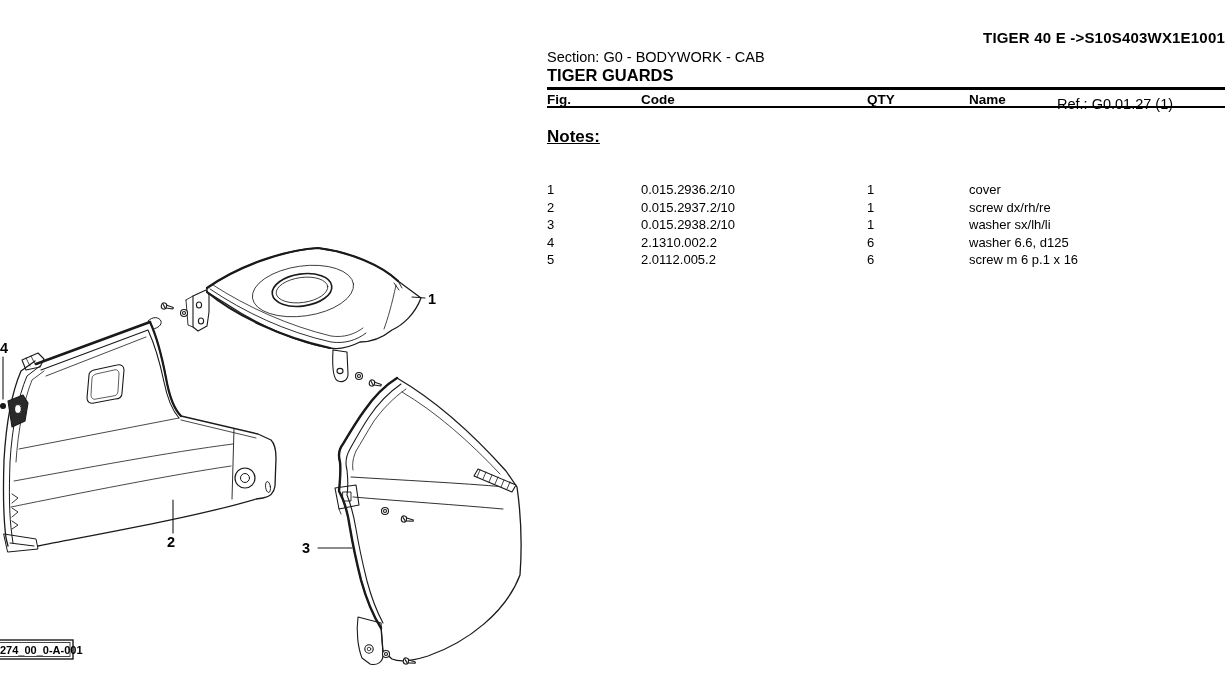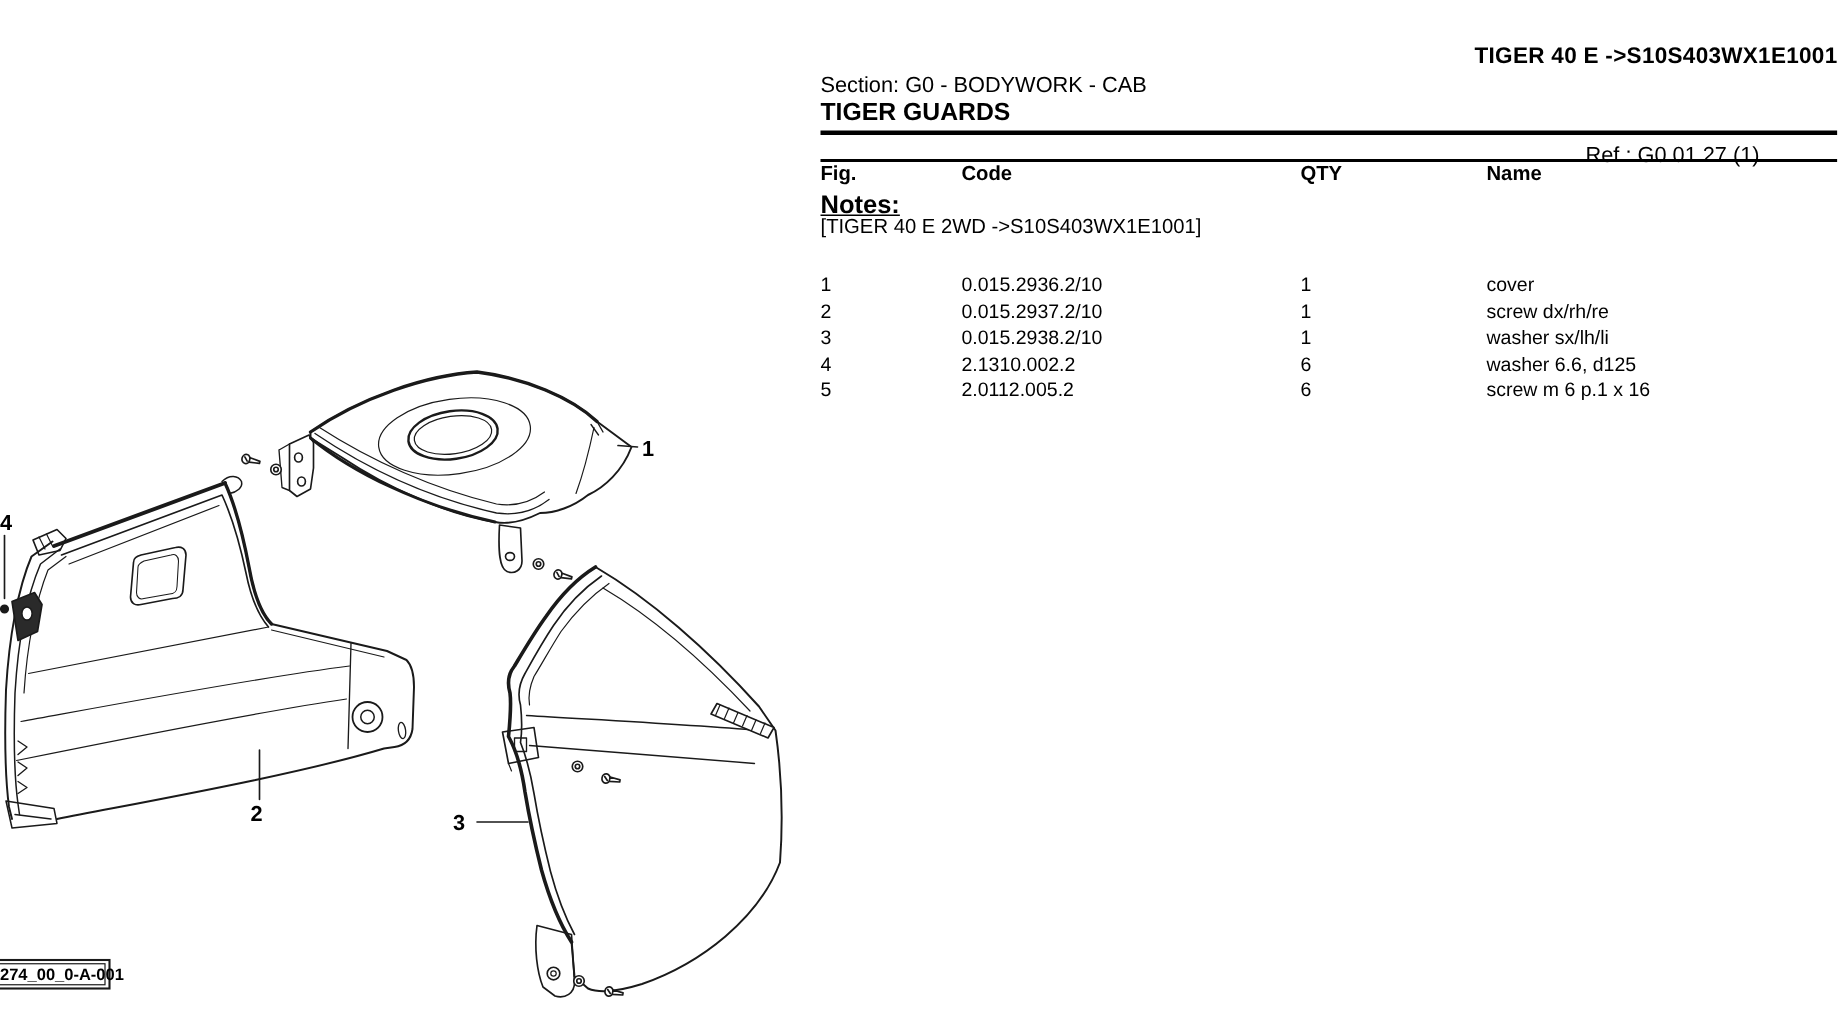--- a/index.html
+++ b/index.html
@@ -10,29 +10,29 @@
     font-family:"Liberation Sans", sans-serif; color:#000;
   }
   .abs { position:absolute;text-align:right; }
   .doc-title { left:547px; top:29px; width:678px; text-align:right;
     font-size:15px; font-weight:bold; letter-spacing:0.2px; }
   .doc-section { left:547px; top:49px; font-size:14.5px; }
   .doc-ref { left:1057px; top:49px; font-size:14.5px;margin-top:47px; }
   .doc-subtitle { left:547px; top:66px; font-size:16.5px; font-weight:bold; }
   .rule1 { left:547px; top:87px; width:678px; height:3px; background:#000; }
   .rule2 { left:547px; top:106px; width:678px; height:2px; background:#000; }
-  .hdr-row { left:547px; top:92px; width:678px; height:16px; font-weight:bold; font-size:13.5px;margin-top:16px; }
+  .hdr-row { left:547px; top:92px; width:678px; height:16px; font-weight:bold; font-size:13.5px; }
   .notes-label { left:547px; top:127px; font-size:17px; font-weight:bold;text-decoration:underline; }
   .notes-text { left:547px; top:143px; font-size:13.5px; }
   .t-row { left:547px; width:678px; height:18px; font-size:13px; }
   .col { position:absolute; top:0; white-space:nowrap; }
   .c-fig  { left:0; }
   .c-code { left:94px; }
   .c-qty  { left:320px; }
-  .c-name { left:420px;padding-left:24px; }
+  .c-name { left:398px;padding-left:24px; }
   svg text { font-family:"Liberation Sans", sans-serif; font-weight:bold; fill:#000; }
   .callout-num { font-size:14.5px; }
   .code-label { font-size:11px; }
 </style>
 </head>
 <body>
 
 <div id="root">
 
   <div class="abs" style="left:0;top:0;width:545px;height:681px;">
@@ -184,21 +184,20 @@
   <div class="abs rule1"></div>
   <div class="abs hdr-row">
     <span class="col c-fig">Fig.</span>
     <span class="col c-code">Code</span>
     <span class="col c-qty">QTY</span>
     <span class="col c-name">Name</span>
   </div>
   <div class="abs rule2"></div>
 
   <div class="abs notes-label">Notes:</div>
-  <div class="abs notes-text">[TIGER 40 E 2WD -&gt;S10S403WX1E1001]</div>
 
   <div class="abs t-row" style="top:182px">
     <span class="col c-fig">1</span>
     <span class="col c-code">0.015.2936.2/10</span>
     <span class="col c-qty">1</span>
     <span class="col c-name">cover</span>
   </div>
   <div class="abs t-row" style="top:199.5px">
     <span class="col c-fig">2</span>
     <span class="col c-code">0.015.2937.2/10</span>

